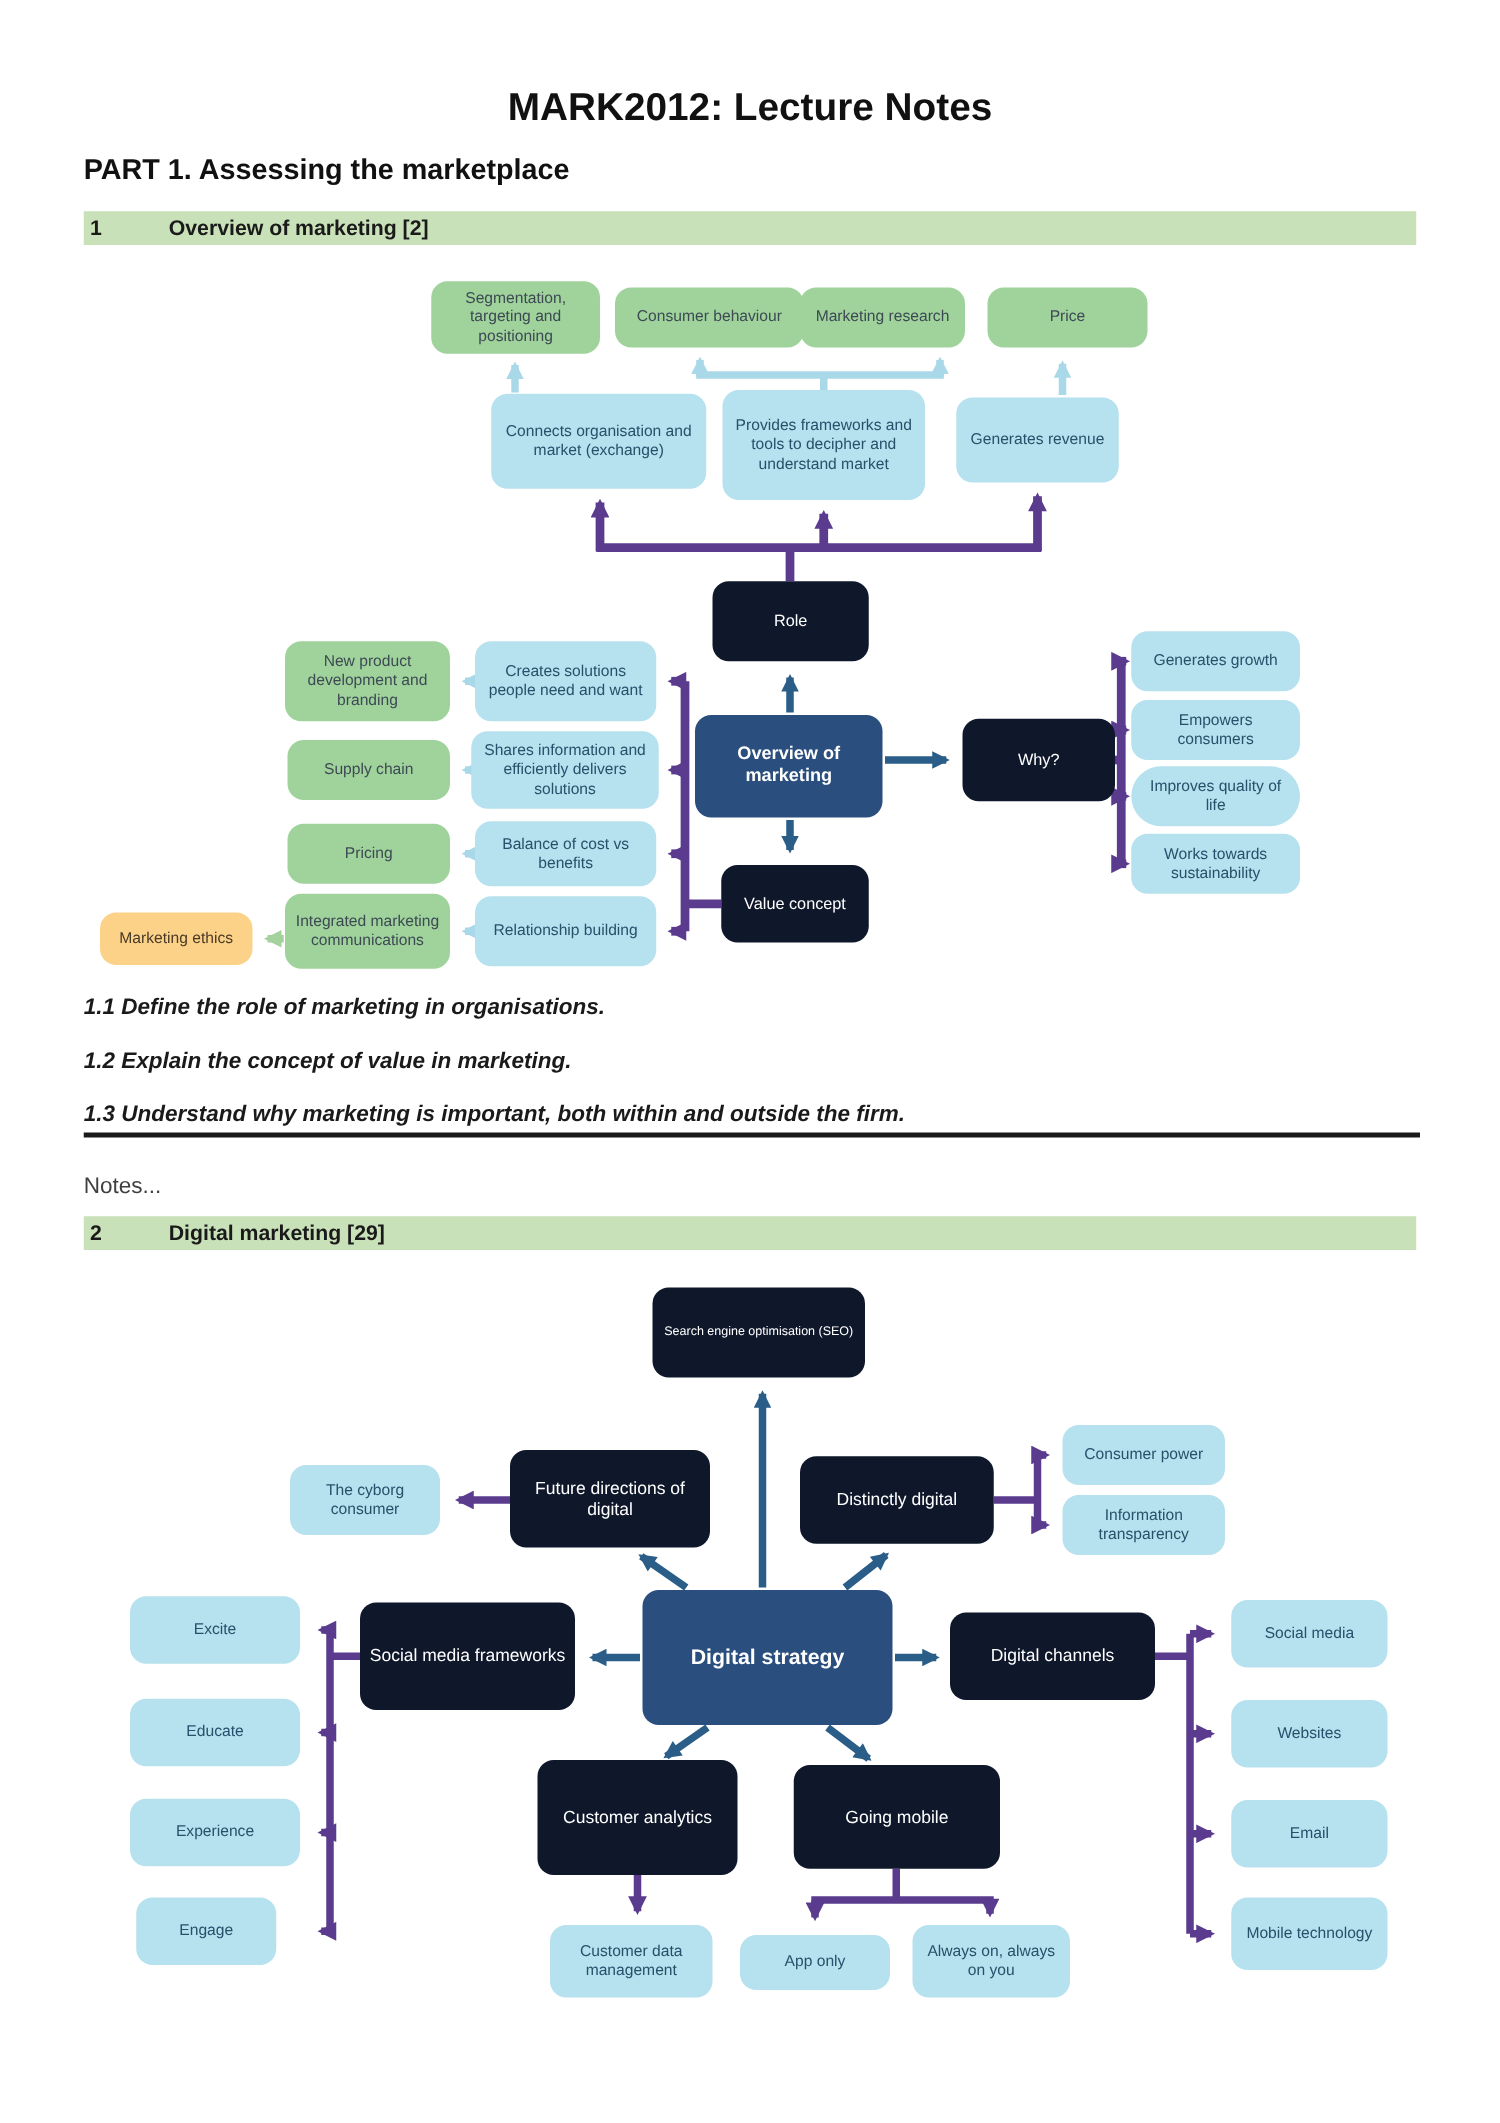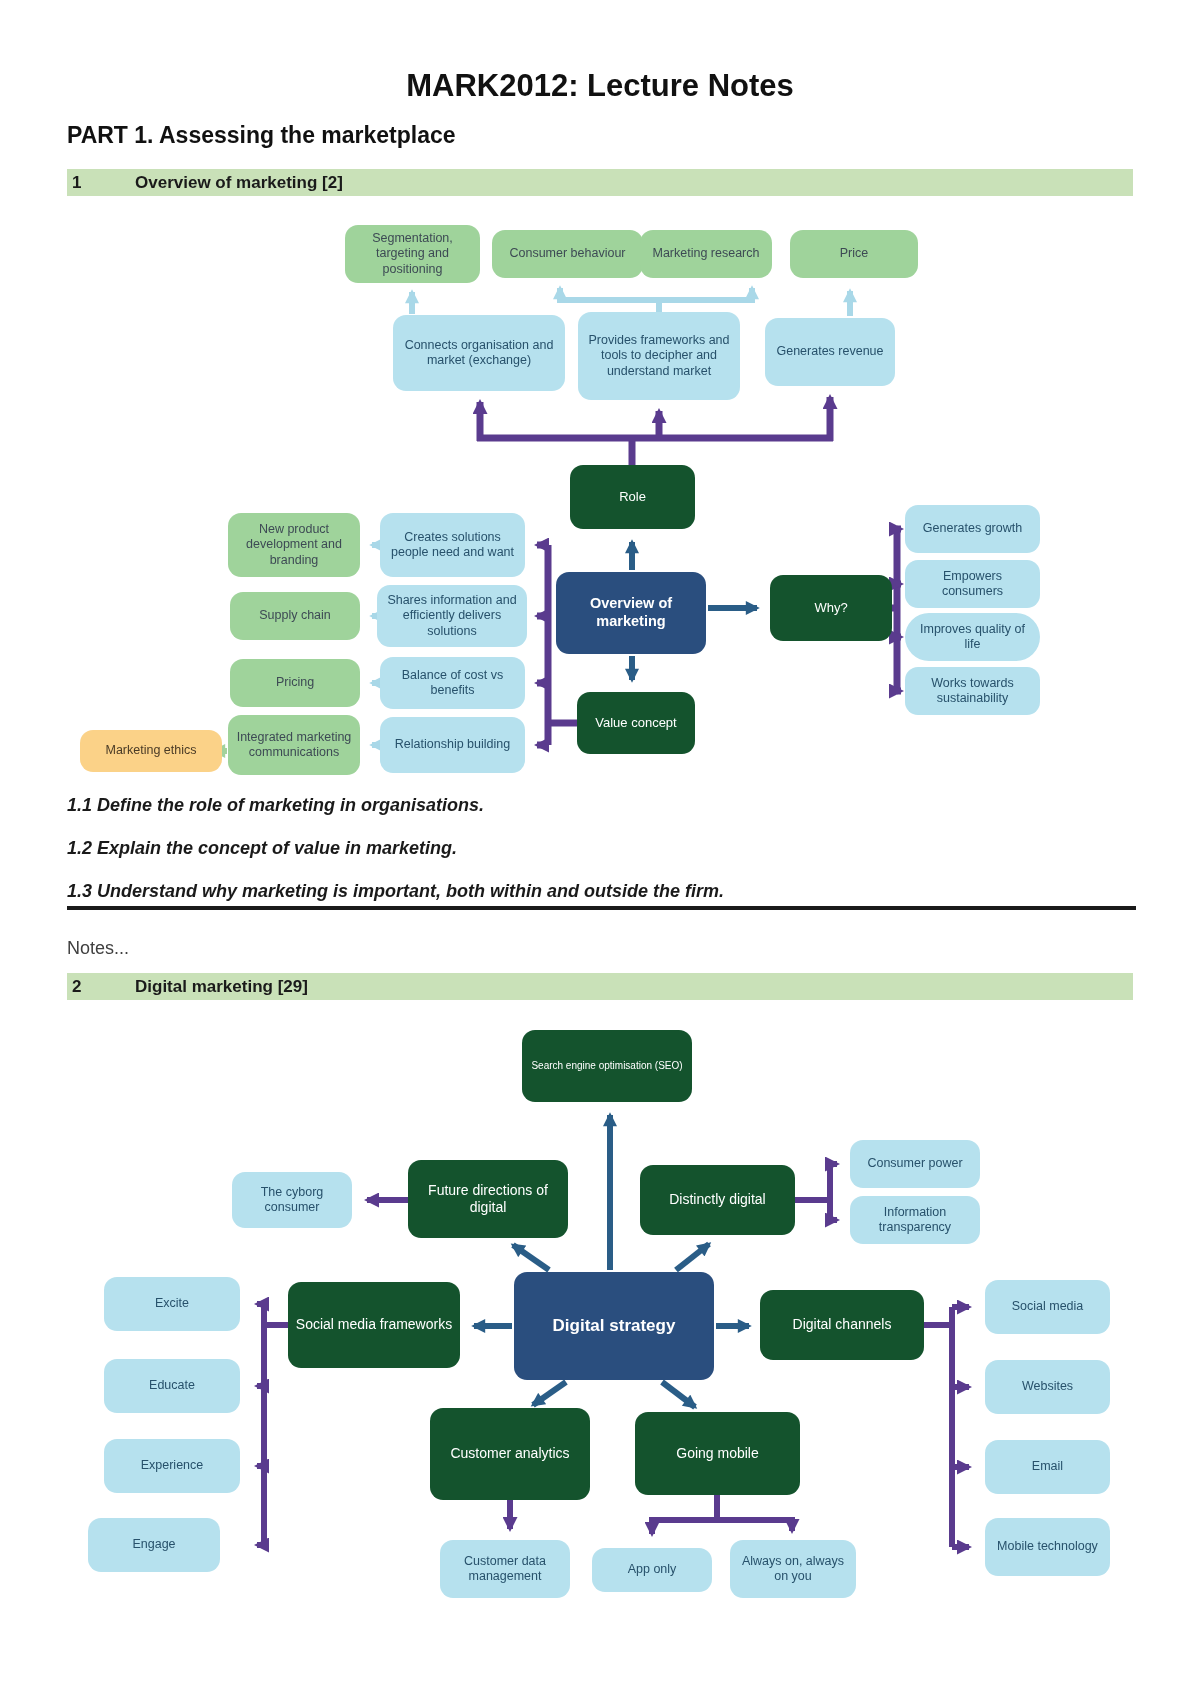--- a/index.html
+++ b/index.html
@@ -10,21 +10,21 @@
   .part{position:absolute;top:122px;left:67px;font-size:23px;font-weight:bold;}
   .secbar{position:absolute;left:67px;width:1066px;height:27px;background:#c9e1b8;
           display:flex;align-items:center;font-size:17px;font-weight:bold;color:#1a1a1a;}
   .secbar .num{margin-left:5px;width:63px;}
   .diagram{position:absolute;left:0;width:1200px;}
   .diagram svg{position:absolute;left:0;top:0;}
   .box{position:absolute;border-radius:13px;display:flex;align-items:center;justify-content:center;
        text-align:center;padding:3px 6px;box-sizing:border-box;line-height:1.22;font-size:12.5px;}
   .green{background:#9fd39b;color:#3d4a54;}
   .blue{background:#b6e1ee;color:#27516b;}
-  .purple{background:#14532d;color:#fff;font-size:13px;}
+  .purple{background:#0f172a;color:#fff;font-size:13px;}
   .navy{background:#2a4e7e;color:#fff;font-weight:bold;font-size:14.5px;}
   .orange{background:#fbd288;color:#4a3b26;}
   .obj{position:absolute;left:67px;width:1066px;font-size:18px;font-weight:bold;font-style:italic;color:#1a1a1a;}
   .rule{position:absolute;left:67px;width:1069px;height:4px;background:#1a1a1a;}
   .notes{position:absolute;left:67px;font-size:18px;color:#3f3f3f;}
 </style>
 </head>
 <body>
 
 <div class="page">
@@ -116,21 +116,21 @@
     <div class="box blue" style="left:380px;top:303px;width:145px;height:64px;">Creates solutions people need and want</div>
     <div class="box blue" style="left:377px;top:375px;width:150px;height:62px;">Shares information and efficiently delivers solutions</div>
     <div class="box blue" style="left:380px;top:447px;width:145px;height:52px;">Balance of cost vs benefits</div>
     <div class="box blue" style="left:380px;top:507px;width:145px;height:56px;">Relationship building</div>
 
     <div class="box green" style="left:228px;top:303px;width:132px;height:64px;">New product development and branding</div>
     <div class="box green" style="left:230px;top:382px;width:130px;height:48px;">Supply chain</div>
     <div class="box green" style="left:230px;top:449px;width:130px;height:48px;">Pricing</div>
     <div class="box green" style="left:228px;top:505px;width:132px;height:60px;">Integrated marketing communications</div>
 
-    <div class="box orange" style="left:80px;top:520px;width:142px;height:42px;">Marketing ethics</div>
+    <div class="box orange" style="left:80px;top:520px;width:122px;height:42px;">Marketing ethics</div>
   </div>
 
   <div class="obj" style="top:795px;">1.1 Define the role of marketing in organisations.</div>
   <div class="obj" style="top:838px;">1.2 Explain the concept of value in marketing.</div>
   <div class="obj" style="top:881px;">1.3 Understand why marketing is important, both within and outside the firm.</div>
   <div class="rule" style="top:906px;"></div>
 
   <div class="notes" style="top:938px;">Notes...</div>
 
   <div class="secbar" style="top:973px;">
@@ -187,21 +187,21 @@
 
     <div class="box blue" style="left:232px;top:157px;width:120px;height:56px;">The cyborg consumer</div>
     <div class="box purple" style="left:408px;top:145px;width:160px;height:78px;font-size:14px;">Future directions of digital</div>
     <div class="box purple" style="left:640px;top:150px;width:155px;height:70px;font-size:14px;">Distinctly digital</div>
     <div class="box blue" style="left:850px;top:125px;width:130px;height:48px;">Consumer power</div>
     <div class="box blue" style="left:850px;top:181px;width:130px;height:48px;">Information transparency</div>
 
     <div class="box blue" style="left:104px;top:262px;width:136px;height:54px;">Excite</div>
     <div class="box blue" style="left:104px;top:344px;width:136px;height:54px;">Educate</div>
     <div class="box blue" style="left:104px;top:424px;width:136px;height:54px;">Experience</div>
-    <div class="box blue" style="left:88px;top:503px;width:132px;height:54px;">Engage</div>
+    <div class="box blue" style="left:109px;top:503px;width:112px;height:54px;">Engage</div>
 
     <div class="box purple" style="left:288px;top:267px;width:172px;height:86px;font-size:14px;">Social media frameworks</div>
     <div class="box navy" style="left:514px;top:257px;width:200px;height:108px;font-size:17px;">Digital strategy</div>
     <div class="box purple" style="left:760px;top:275px;width:164px;height:70px;font-size:14px;">Digital channels</div>
 
     <div class="box blue" style="left:985px;top:265px;width:125px;height:54px;">Social media</div>
     <div class="box blue" style="left:985px;top:345px;width:125px;height:54px;">Websites</div>
     <div class="box blue" style="left:985px;top:425px;width:125px;height:54px;">Email</div>
     <div class="box blue" style="left:985px;top:503px;width:125px;height:58px;">Mobile technology</div>
 

